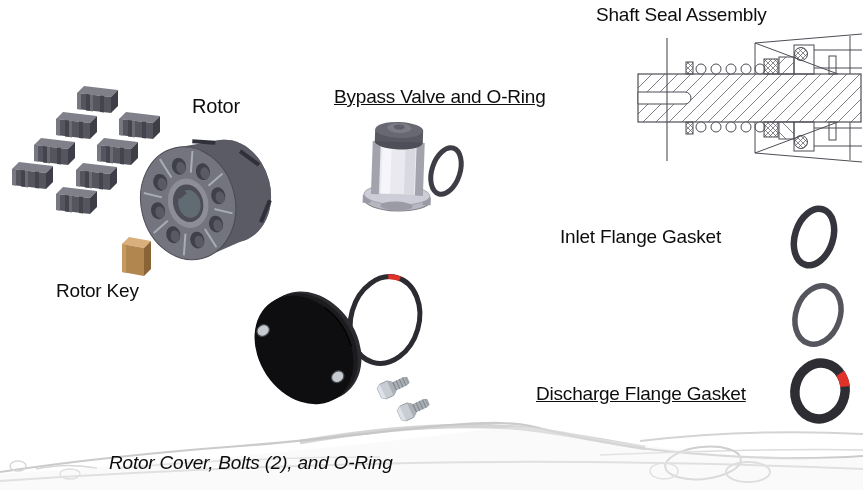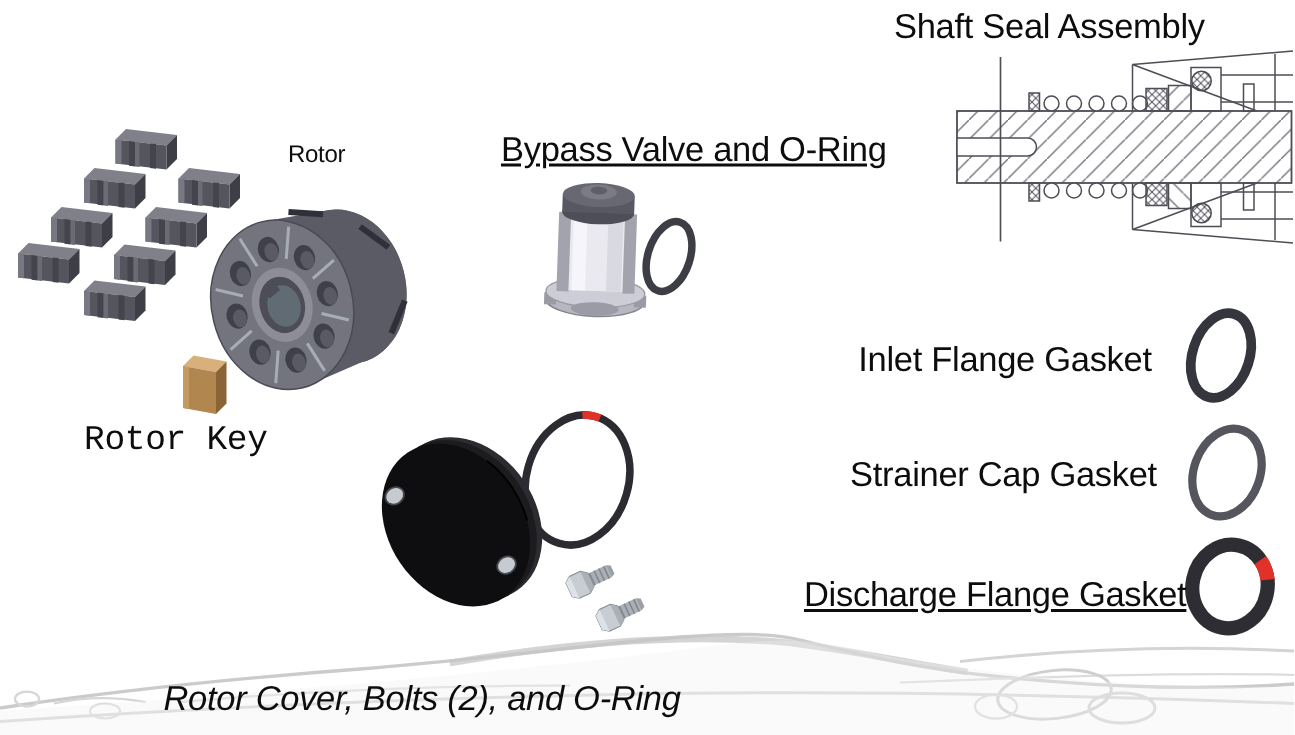--- a/index.html
+++ b/index.html
@@ -1,24 +1,24 @@
 <!DOCTYPE html>
 <html><head>
 <meta charset="utf-8">
 <style>
   html,body{margin:0;padding:0;background:#ffffff;}
   .stage{
     position:relative;width:863px;height:490px;background:#ffffff;overflow:hidden;
     font-family:"Liberation Sans",sans-serif;color:#111;
   }
   .lbl{
-    position:absolute;font-size:23px;line-height:1.15;color:#0d0d0d;
+    position:absolute;font-size:19px;line-height:1.15;color:#0d0d0d;
     white-space:nowrap;letter-spacing:-0.2px;z-index:5;
   }
-  .lbl.right{text-align:center;}
+  .lbl.right{text-align:left;}
   .art{position:absolute;z-index:2;}
   .waves{position:absolute;left:0;bottom:0;z-index:1;}
 </style>
 </head>
 <body>
 
 <div class="stage">
 
   <svg class="waves" width="863" height="80" viewBox="0 0 863 80">
     <path d="M0,62 C80,50 160,42 240,36 C320,30 390,20 450,15 C490,12 515,12 535,17 C575,27 615,36 665,41 C745,49 805,50 863,46" fill="none" stroke="#cbcbcb" stroke-width="2.2"></path>
@@ -31,26 +31,25 @@
       <ellipse cx="703" cy="53" rx="38" ry="16" fill="none" stroke="#cfcfcf" stroke-width="2" transform="rotate(-6 703 53)"></ellipse>
       <ellipse cx="748" cy="62" rx="22" ry="10" fill="none" stroke="#d4d4d4" stroke-width="2"></ellipse>
       <ellipse cx="664" cy="61" rx="14" ry="8" fill="none" stroke="#d9d9d9" stroke-width="1.5"></ellipse>
       <ellipse cx="18" cy="56" rx="8" ry="5" fill="none" stroke="#d6d6d6" stroke-width="1.5"></ellipse>
       <ellipse cx="70" cy="64" rx="10" ry="5" fill="none" stroke="#d9d9d9" stroke-width="1.4"></ellipse>
       <path d="M36,59 C58,54 80,55 97,58" fill="none" stroke="#d6d6d6" stroke-width="1.5"></path>
     </g>
     <path d="M0,80 L0,64 C150,54 330,40 480,20 C520,15 545,16 575,24 C640,38 760,50 863,48 L863,80 Z" fill="#f1f1f1" opacity="0.35"></path>
   </svg>
 
-  <div class="lbl" style="left:192px;top:95px;font-size:16px;">Rotor</div>
-  <div class="lbl" style="left:56px;top:280px;font-family:Liberation Mono, monospace;">Rotor Key</div>
+  <div class="lbl" style="left:192px;top:95px;font-size:20px;">Rotor</div>
+  <div class="lbl" style="left:56px;top:280px;">Rotor Key</div>
   <div class="lbl" style="left:334px;top:86px;text-decoration:underline;">Bypass Valve and O-Ring</div>
   <div class="lbl" style="left:596px;top:4px;">Shaft Seal Assembly</div>
   <div class="lbl right" style="left:560px;top:226px;width:220px;">Inlet Flange Gasket</div>
-  <div class="lbl right" style="left:558px;top:303px;width:222px;">Strainer Cap Gasket</div>
   <div class="lbl right" style="left:536px;top:383px;width:244px;text-decoration:underline;">Discharge Flange Gasket</div>
   <div class="lbl" style="left:109px;top:452px;font-style:italic;">Rotor Cover, Bolts (2), and O-Ring</div>
 
   <svg class="art" style="left:5px;top:83px;" width="165" height="145" viewBox="0 0 165 145">
     <defs>
       <g id="vane">
         <polygon points="4,7 11,0 45,4 38,11" fill="#80808a"></polygon>
         <polygon points="38,11 45,4 45,20 38,27" fill="#3e3e46"></polygon>
         <polygon points="4,7 38,11 38,27 4,23" fill="#55555f"></polygon>
         <polygon points="4,7 8,7.5 8,23.5 4,23" fill="#787882"></polygon>

